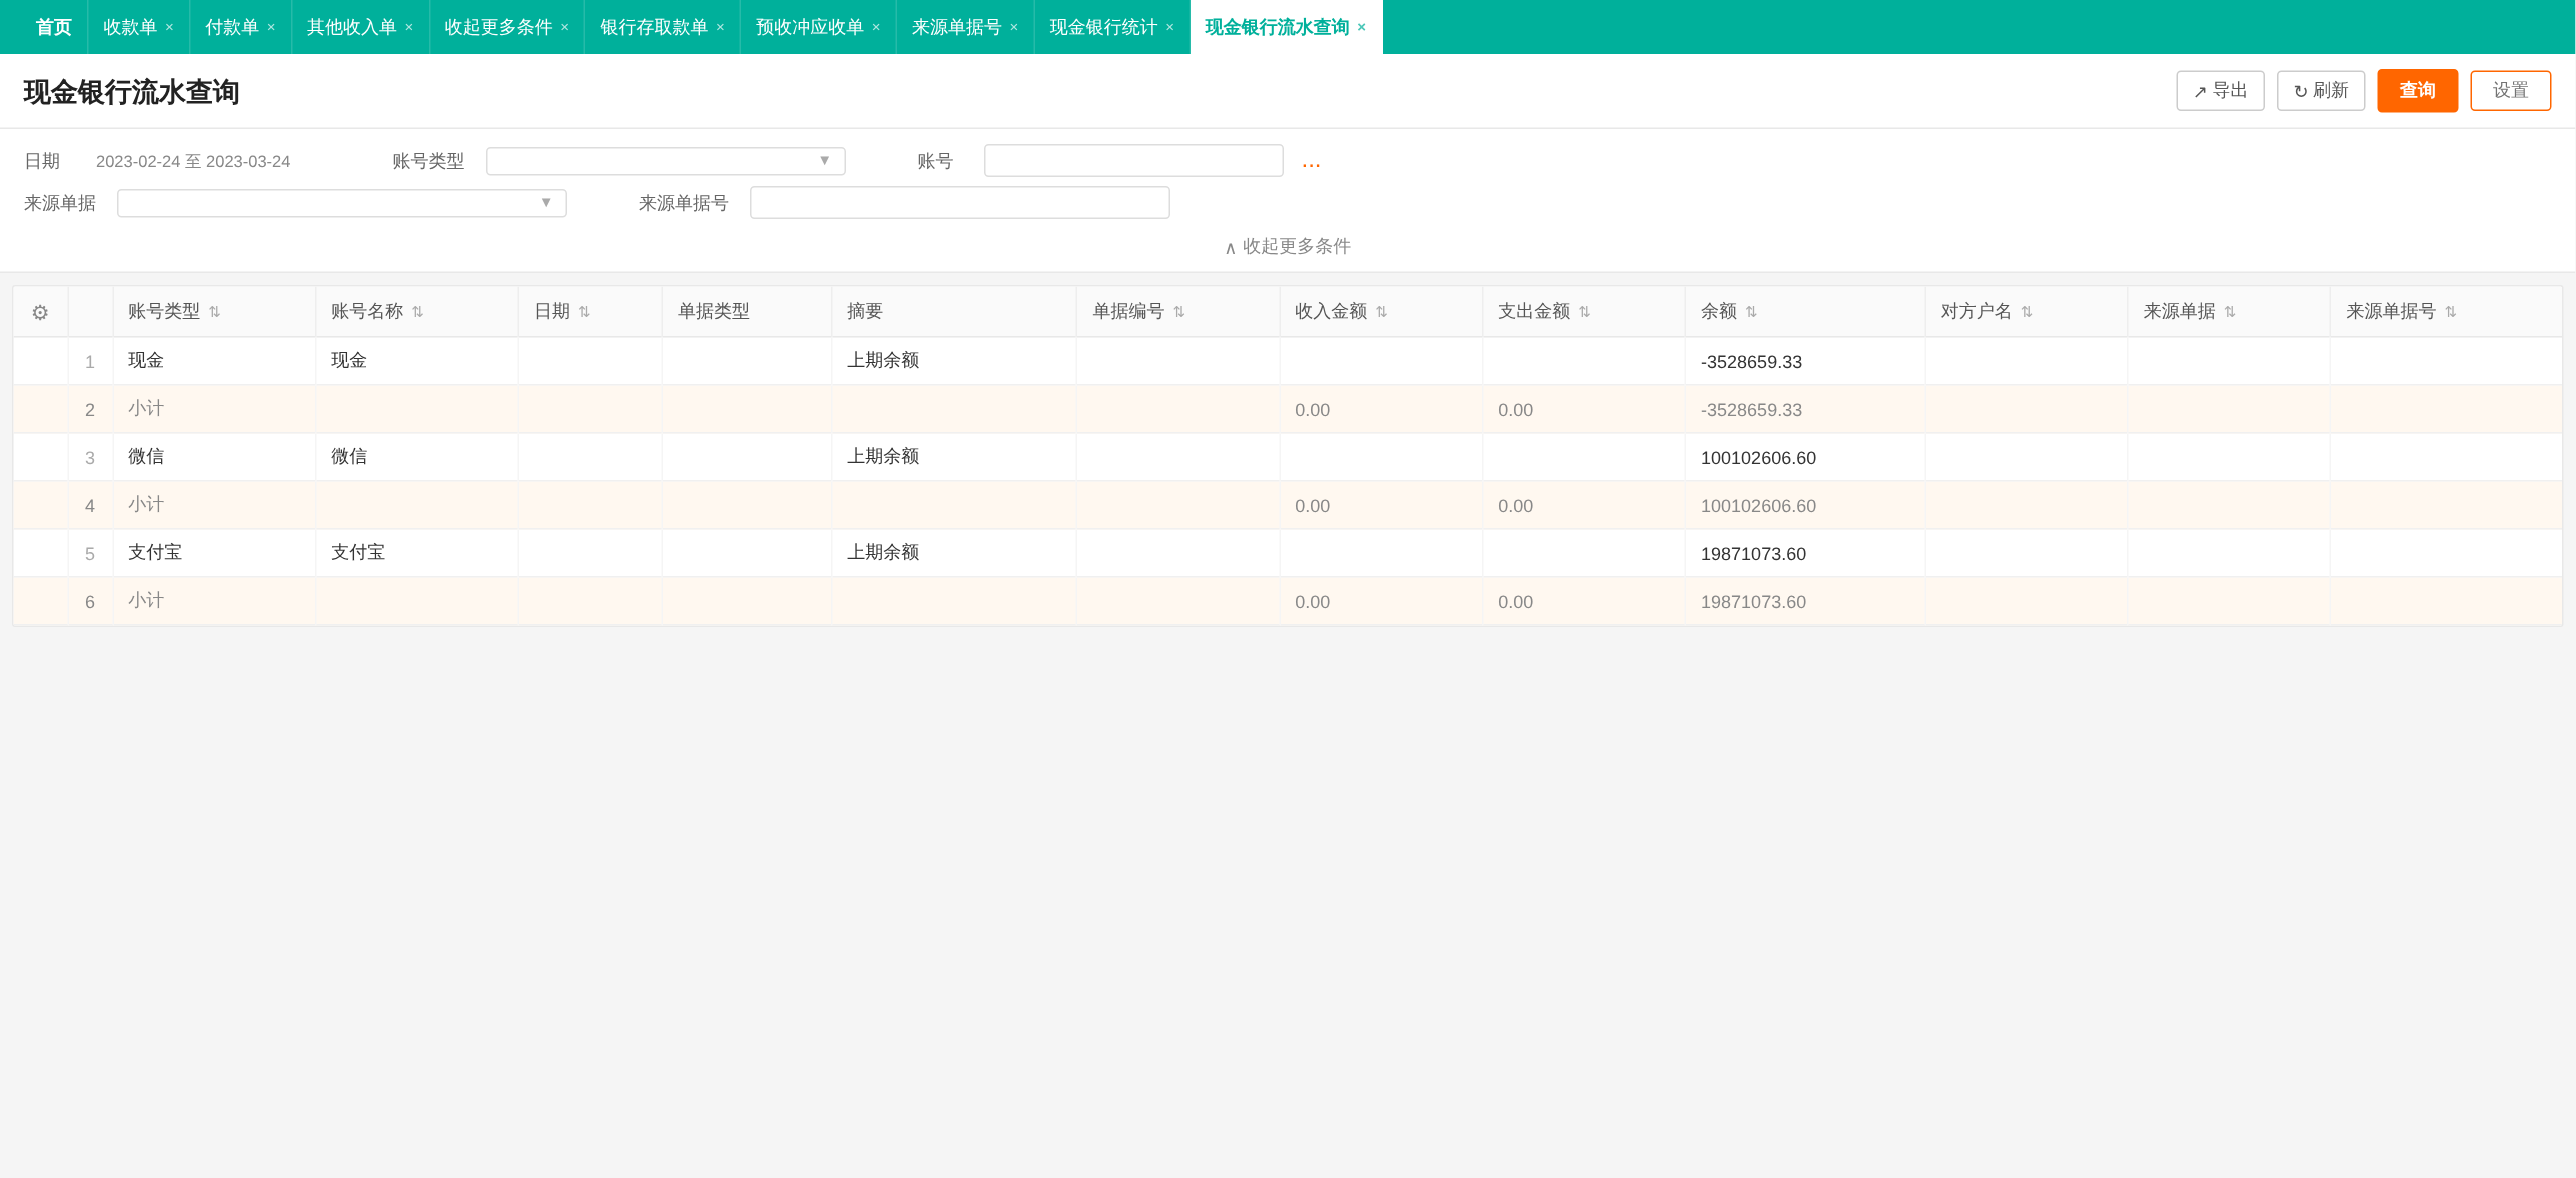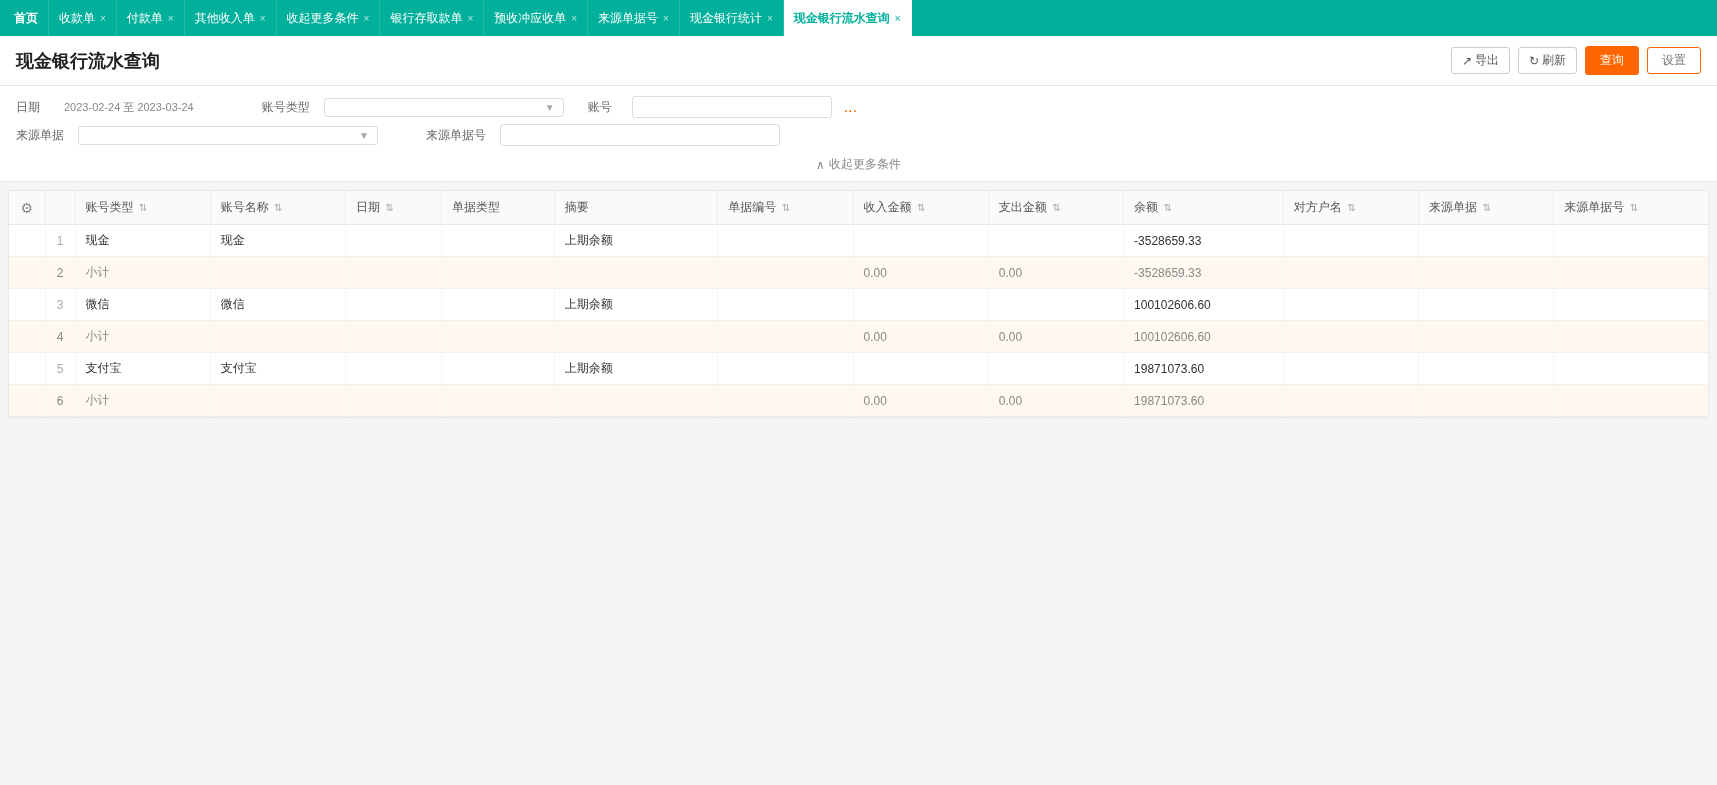--- a/index.html
+++ b/index.html
@@ -4,21 +4,21 @@
   <style>
     * { box-sizing: border-box; margin: 0; padding: 0; }
     body { font-family: 'Microsoft YaHei', Arial, sans-serif; font-size: 12px; background: #f5f5f5; color: #333; }
 
     
     .top-nav {
       background: #00b09b;
       display: flex;
       align-items: center;
       height: 36px;
-      padding: 0 4px;
+      padding: 0 14px;
       overflow: hidden;
     }
     .nav-tab {
       display: flex;
       align-items: center;
       padding: 0 10px;
       height: 36px;
       color: #fff;
       font-size: 12px;
       cursor: pointer;
@@ -70,21 +70,21 @@
       color: #555;
     }
     .btn-query {
       background: #ff6600;
       color: #fff;
       border: 1px solid #ff6600;
       padding: 5px 14px;
       border-radius: 3px;
       cursor: pointer;
       font-size: 12px;
-      font-weight: normal;
+      font-weight: bold;
     }
     .btn-setting {
       background: #fff;
       color: #737373;
       border: 1px solid #ff6600;
       padding: 4px 14px;
       border-radius: 3px;
       cursor: pointer;
       font-size: 12px;
     }
@@ -287,21 +287,21 @@
     <span class="date-range">2023-02-24 至 2023-03-24</span>
 
     <div style="margin-left: 60px; display: flex; align-items: center; gap: 8px;">
       <span class="filter-label">账号类型</span>
       <div class="filter-select" style="min-width: 240px;">
         <span class="filter-select-text"></span>
         <span style="color:#aaa; font-size:10px;">▼</span>
       </div>
     </div>
 
-    <div style="margin-left: 16px; display: flex; align-items: center; gap: 8px;">
+    <div style="margin-left: 40px; display: flex; align-items: center; gap: 8px;">
       <span class="filter-label">账号</span>
       <div class="filter-input-container" style="min-width: 200px;">
         <input class="filter-input" type="text" style="">
       </div>
       <span class="dots-btn">...</span>
     </div>
   </div>
 
   <div class="filter-row">
     <span class="filter-label">来源单据</span>

